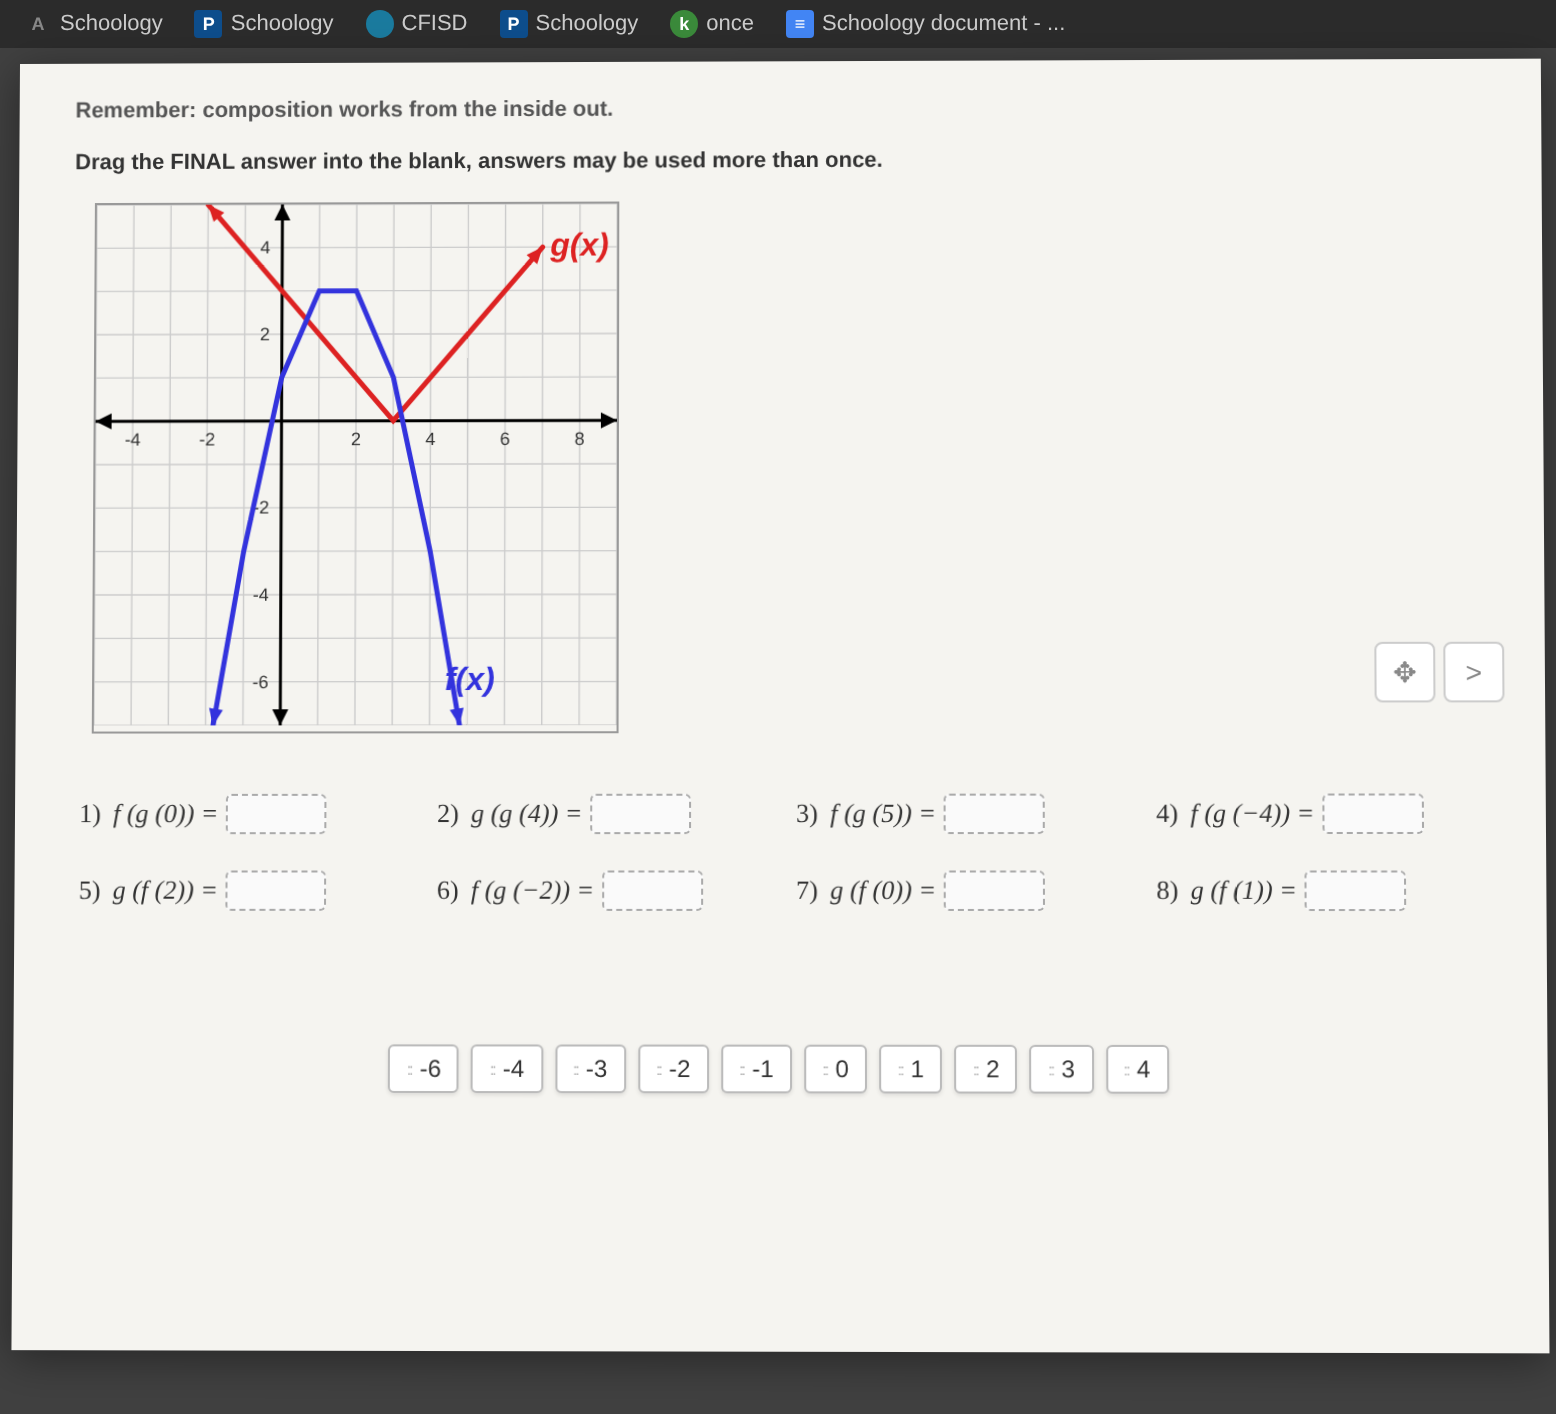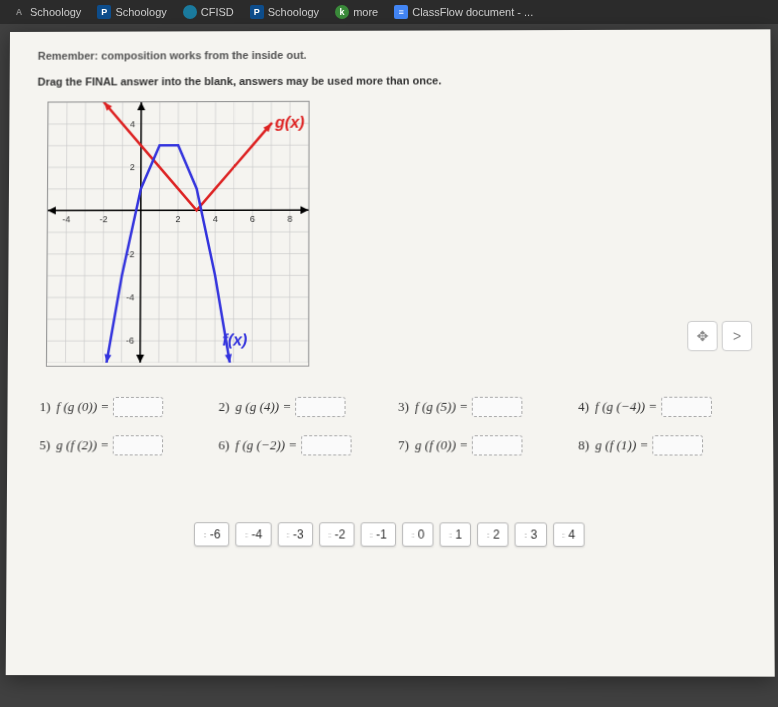--- a/index.html
+++ b/index.html
@@ -162,25 +162,25 @@
     <div class="tab-item">
       <span class="tab-icon icon-c"></span>
       <span>CFISD</span>
     </div>
     <div class="tab-item">
       <span class="tab-icon icon-p">P</span>
       <span>Schoology</span>
     </div>
     <div class="tab-item">
       <span class="tab-icon icon-k">k</span>
-      <span>more</span>
+      <span>once</span>
     </div>
     <div class="tab-item">
       <span class="tab-icon icon-doc">≡</span>
-      <span>ClassFlow document - ...</span>
+      <span>Schoology document - ...</span>
     </div>
   </div>
 
 <div class="page-wrap">
   <div class="page">
 
     <div class="hint">Remember: composition works from the inside out.</div>
     <div class="instruction">Drag the FINAL answer into the blank, answers may be used more than once.</div>
 
     <div class="chart-box">

